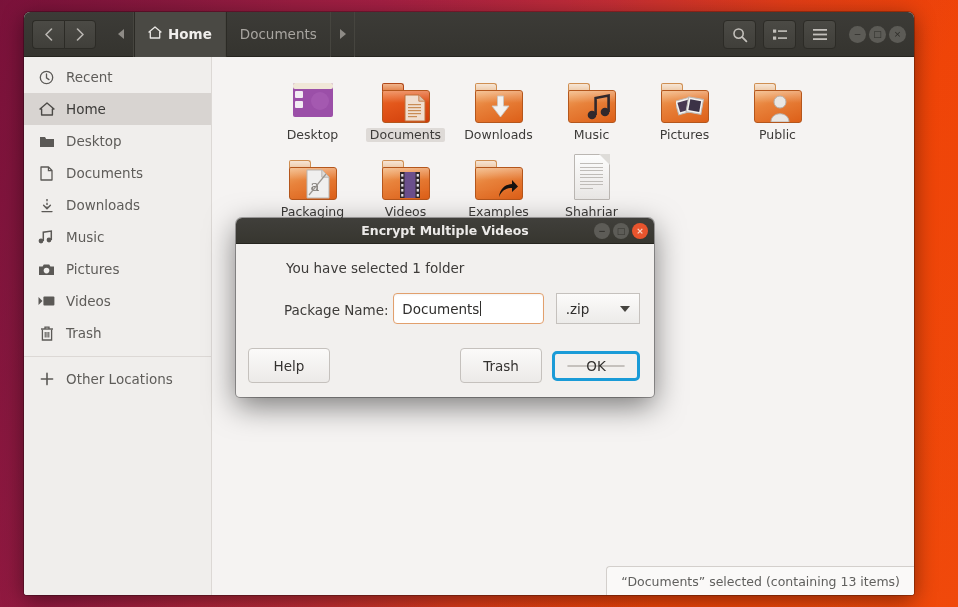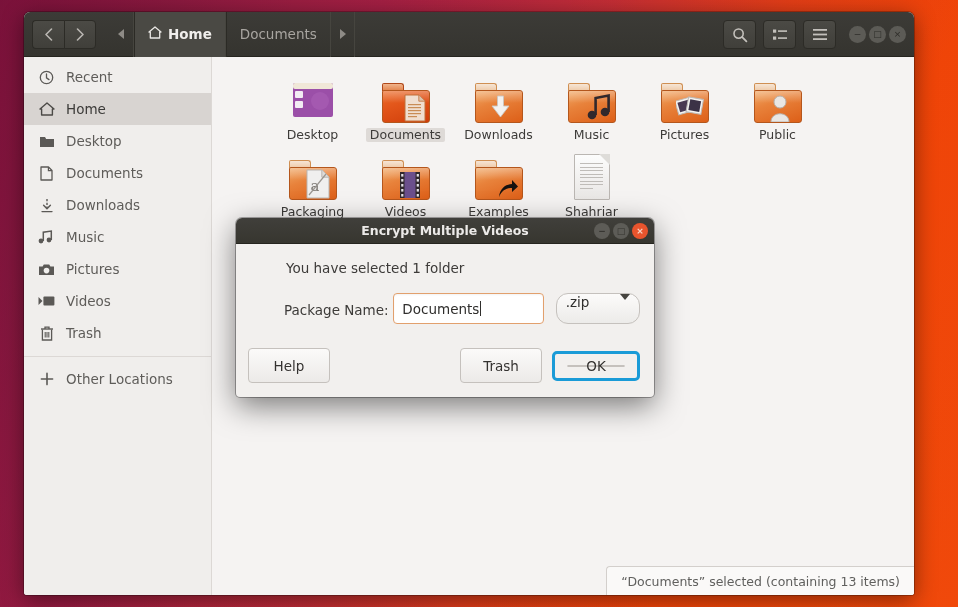--- a/index.html
+++ b/index.html
@@ -286,22 +286,22 @@
     color: #2f2e2c;
     box-shadow: inset 0 1px 2px rgba(0,0,0,.05);
   }
   .caret { width:1px; height:15px; background:#2f2e2c; margin-left:1px; }
 
   .combo {
     margin-left: 12px;
     width: 93px; height: 31px;
     background: linear-gradient(180deg,#fcfbfa,#ecebe9);
     border: 1px solid #c5c1bd;
-    border-radius: 12px;
-    display: flex; justify-content: space-between;
+    border-radius: 0;
+    display: flex; align-items: center; justify-content: space-between;
     padding: 0 9px;
     font-size: 13.5px;
     color: #2f2e2c;
   }
   .tri { width:0; height:0; border-left:5px solid transparent; border-right:5px solid transparent; border-top:6px solid #46443f; }
 
   .dlg-footer {
     display: flex; align-items: center;
     padding: 6px 14px 14px 12px;
     margin-top: 6px;

